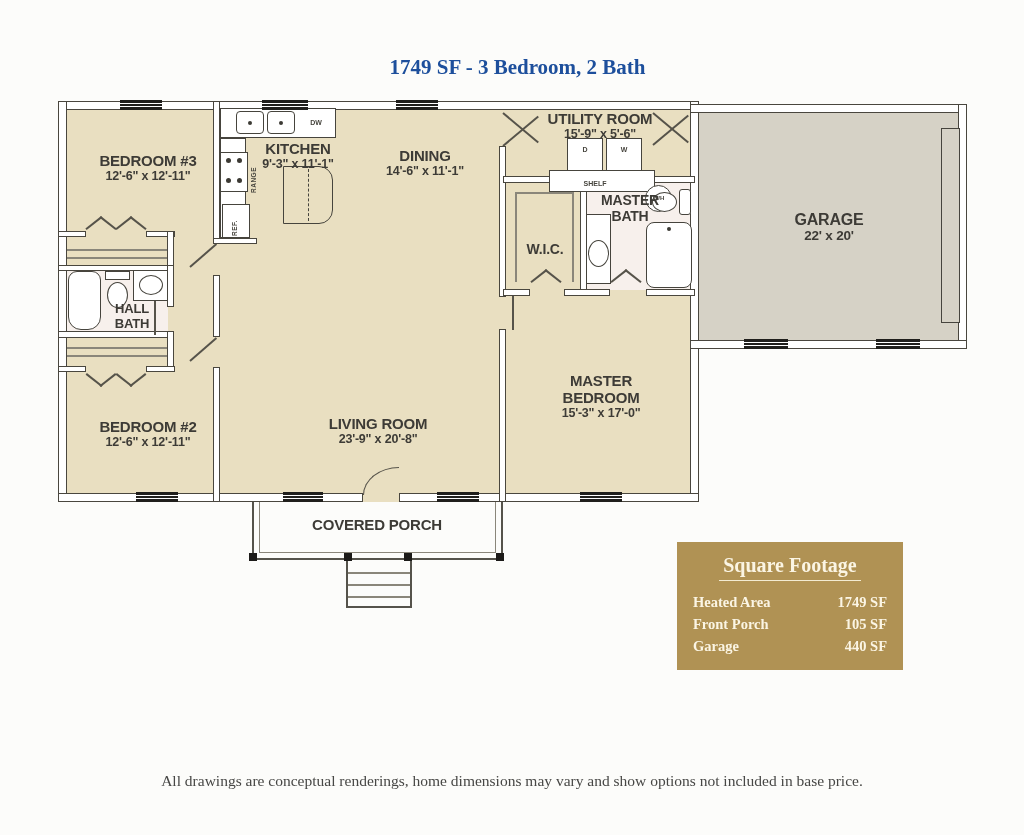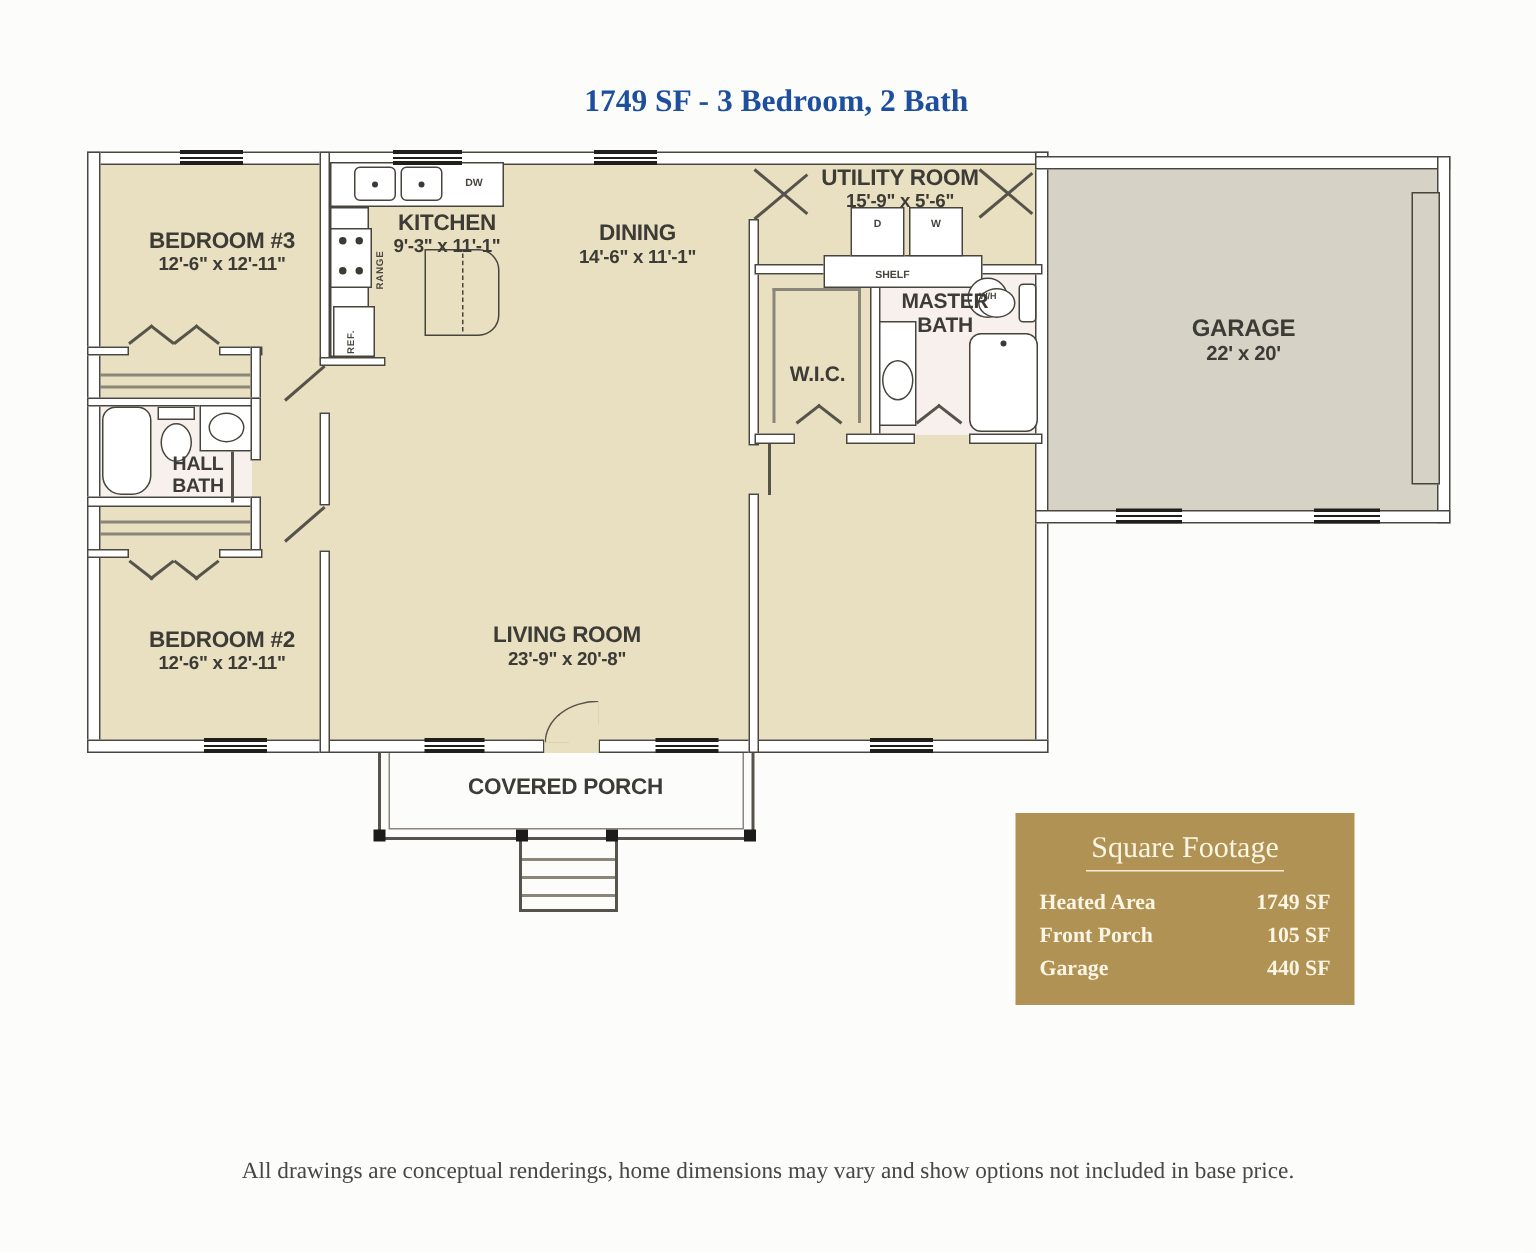--- a/index.html
+++ b/index.html
@@ -46,21 +46,21 @@
   .wedge { position:absolute; width:36px; height:28px; background:#e9dfc1;
            border-left:1.8px solid #56534a; border-top:1.8px solid #56534a;
            border-radius:100% 0 0 0; z-index:6; }
   .post  { position:absolute; width:8px; height:8px; background:#1c1b19; z-index:6; }
   
   .sqft {
     position:absolute; left:677px; top:542px; width:226px; height:128px;
     background:#b09254; z-index:9; color:#fbf5e4;
     font-family:"Liberation Serif", serif;
   }
-  .sqft-title { text-align:center; margin-top:12px; font-size:20px; font-weight:normal; }
+  .sqft-title { text-align:center; margin-top:12px; font-size:20px; font-weight:bold; }
   .sqft-title span { display:inline-block; border-bottom:1.5px solid #f3ebd2; padding:0 4px 3px; }
   .sqft-rows { margin:10px 16px 16px; }
   .sqft-row { display:flex; justify-content:space-between; font-size:14.5px; font-weight:bold; line-height:22px; }
   
   .disclaimer {
     position:absolute; left:0; top:772px; width:100%; text-align:center;
     font-family:"Liberation Serif", serif; font-size:15.5px; color:#474745;
   }
 </style>
 </head>
@@ -253,20 +253,24 @@
     <div class="rname" style="font-size:13px;line-height:15px;">HALL BATH</div>
   </div>
   <div class="lbl" style="left:68px;top:418px;width:160px;">
     <div class="rname">BEDROOM #2</div>
     <div class="rdims">12'-6" x 12'-11"</div>
   </div>
   <div class="lbl" style="left:288px;top:415px;width:180px;">
     <div class="rname">LIVING ROOM</div>
     <div class="rdims">23'-9" x 20'-8"</div>
   </div>
+  <div class="lbl" style="left:541px;top:372px;width:120px;">
+    <div class="rname">MASTER BEDROOM</div>
+    <div class="rdims">15'-3" x 17'-0"</div>
+  </div>
   <div class="lbl" style="left:749px;top:211px;width:160px;">
     <div class="rname" style="font-size:16px;">GARAGE</div>
     <div class="rdims" style="font-size:13.5px;">22' x 20'</div>
   </div>
   <div class="lbl" style="left:277px;top:516px;width:200px;">
     <div class="rname">COVERED PORCH</div>
   </div>
 
   <div class="sqft">
     <div class="sqft-title">

